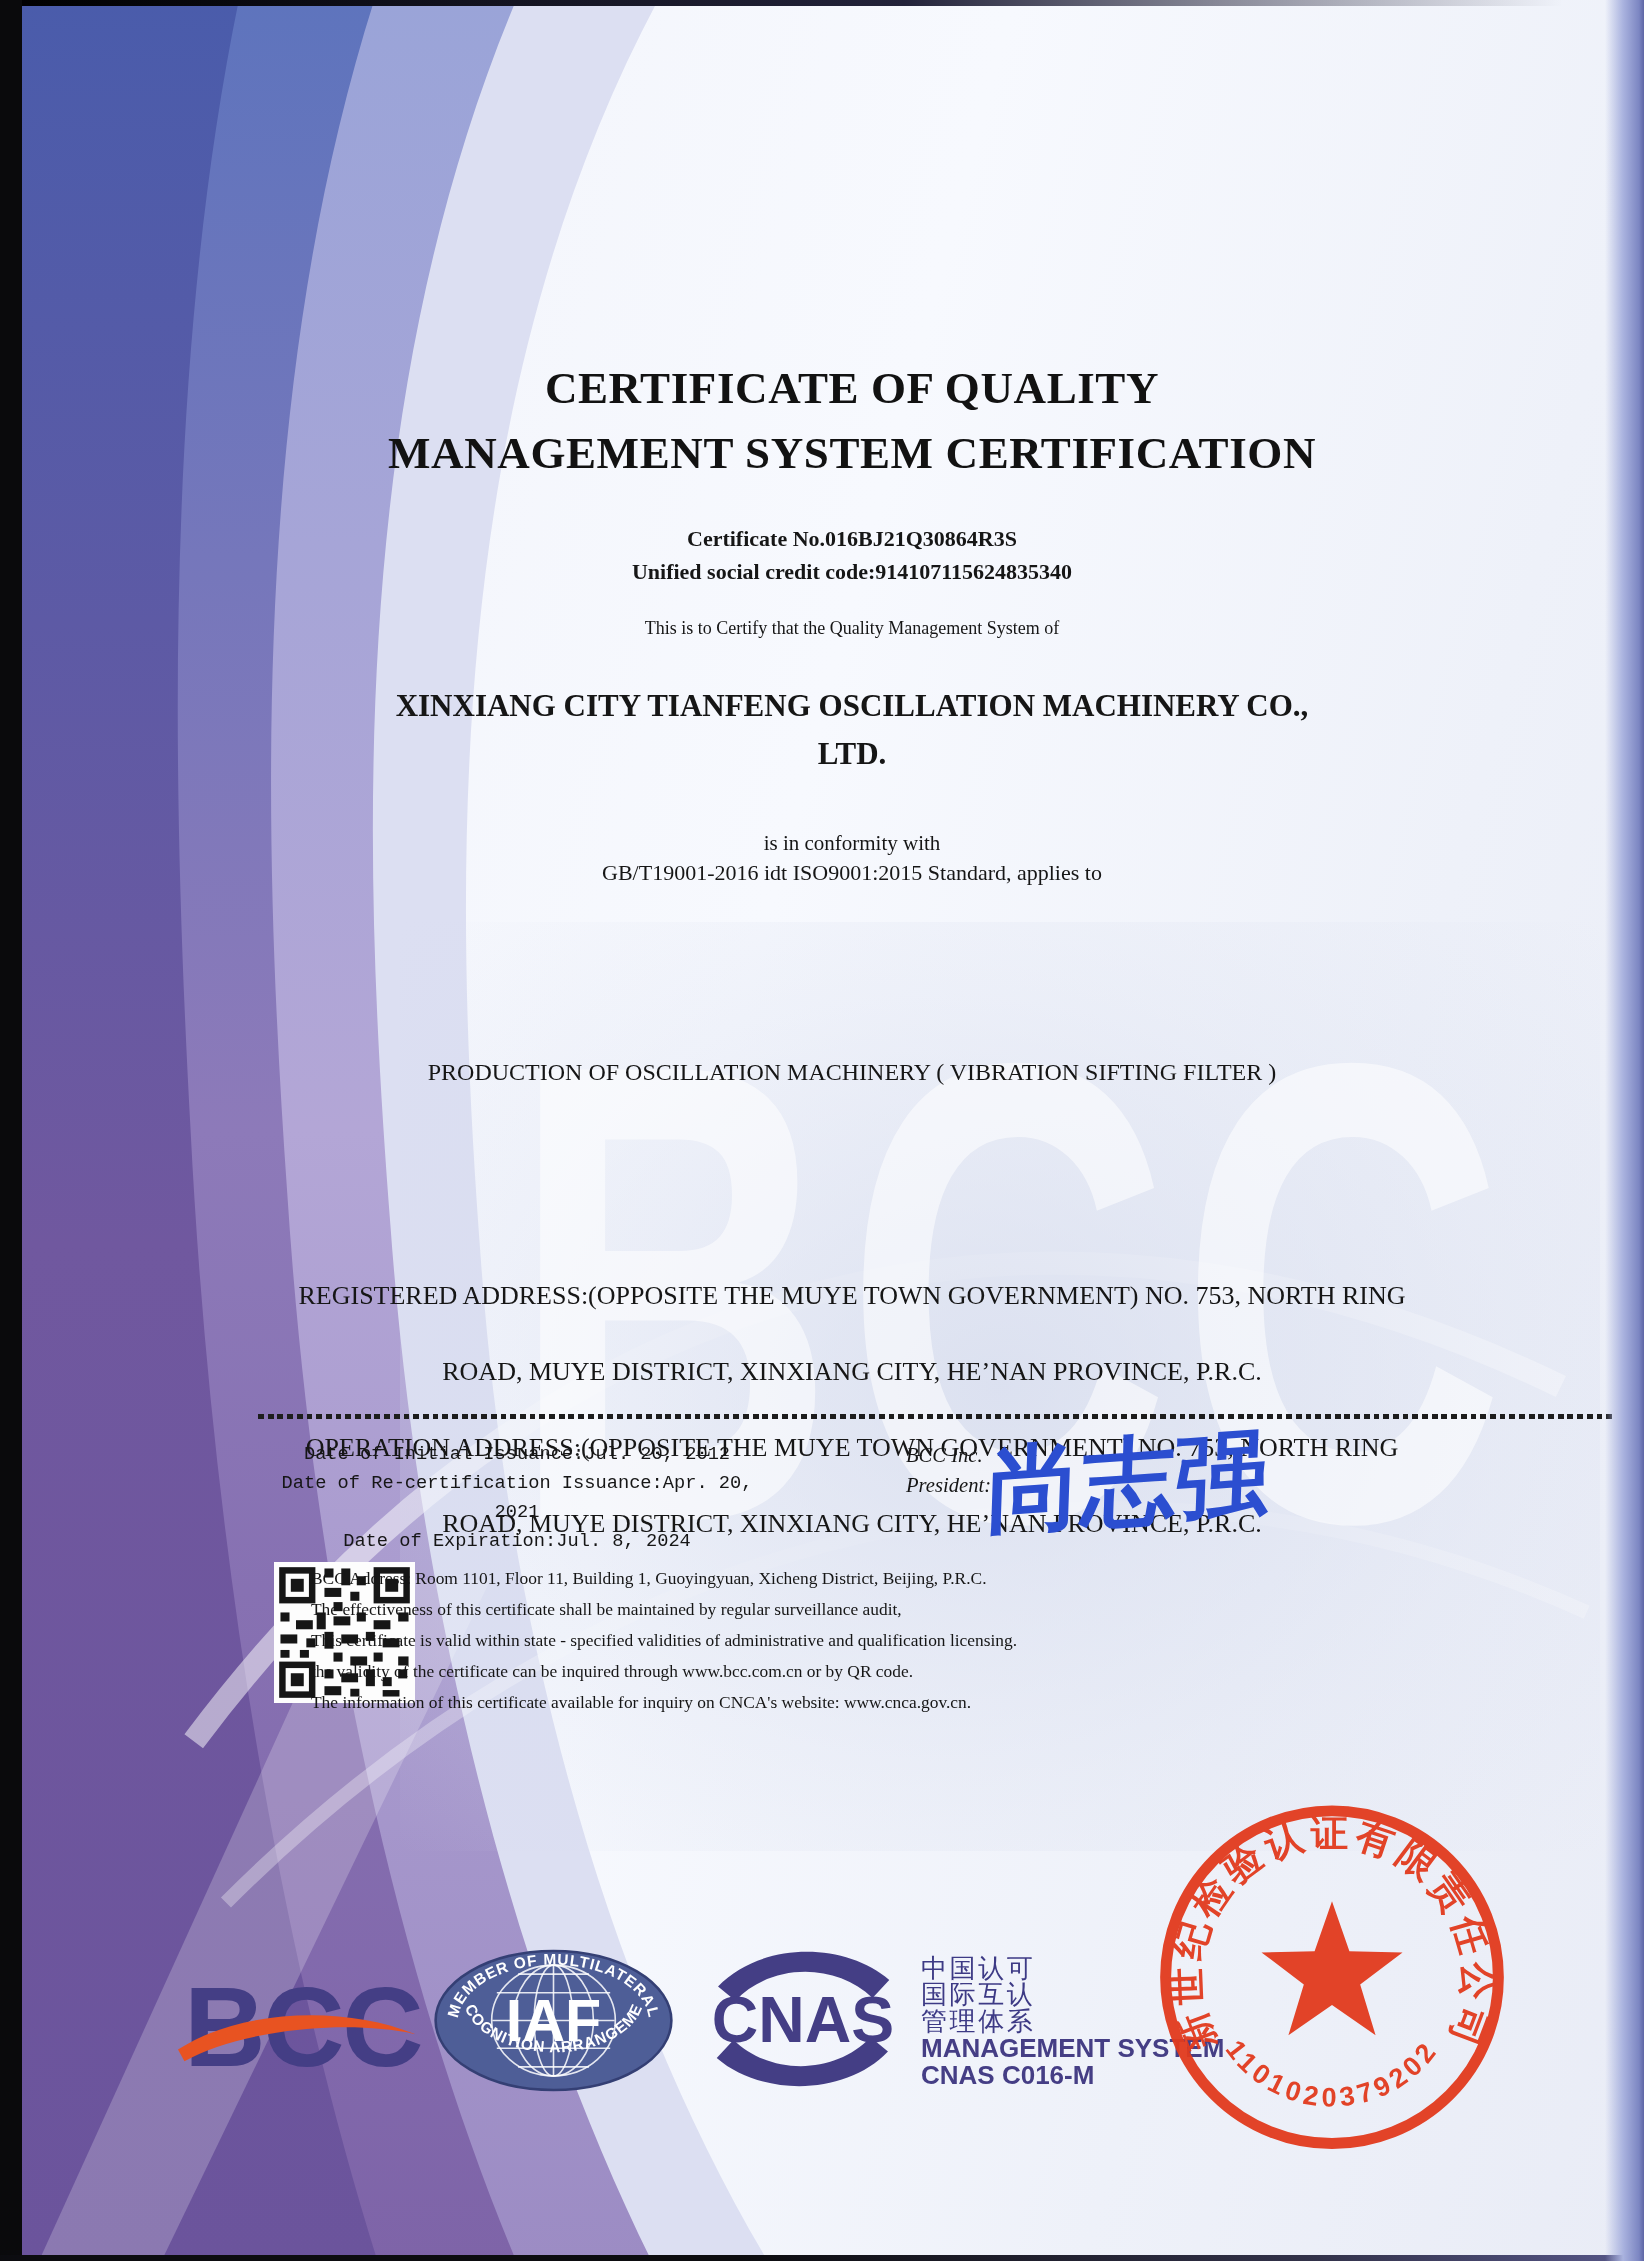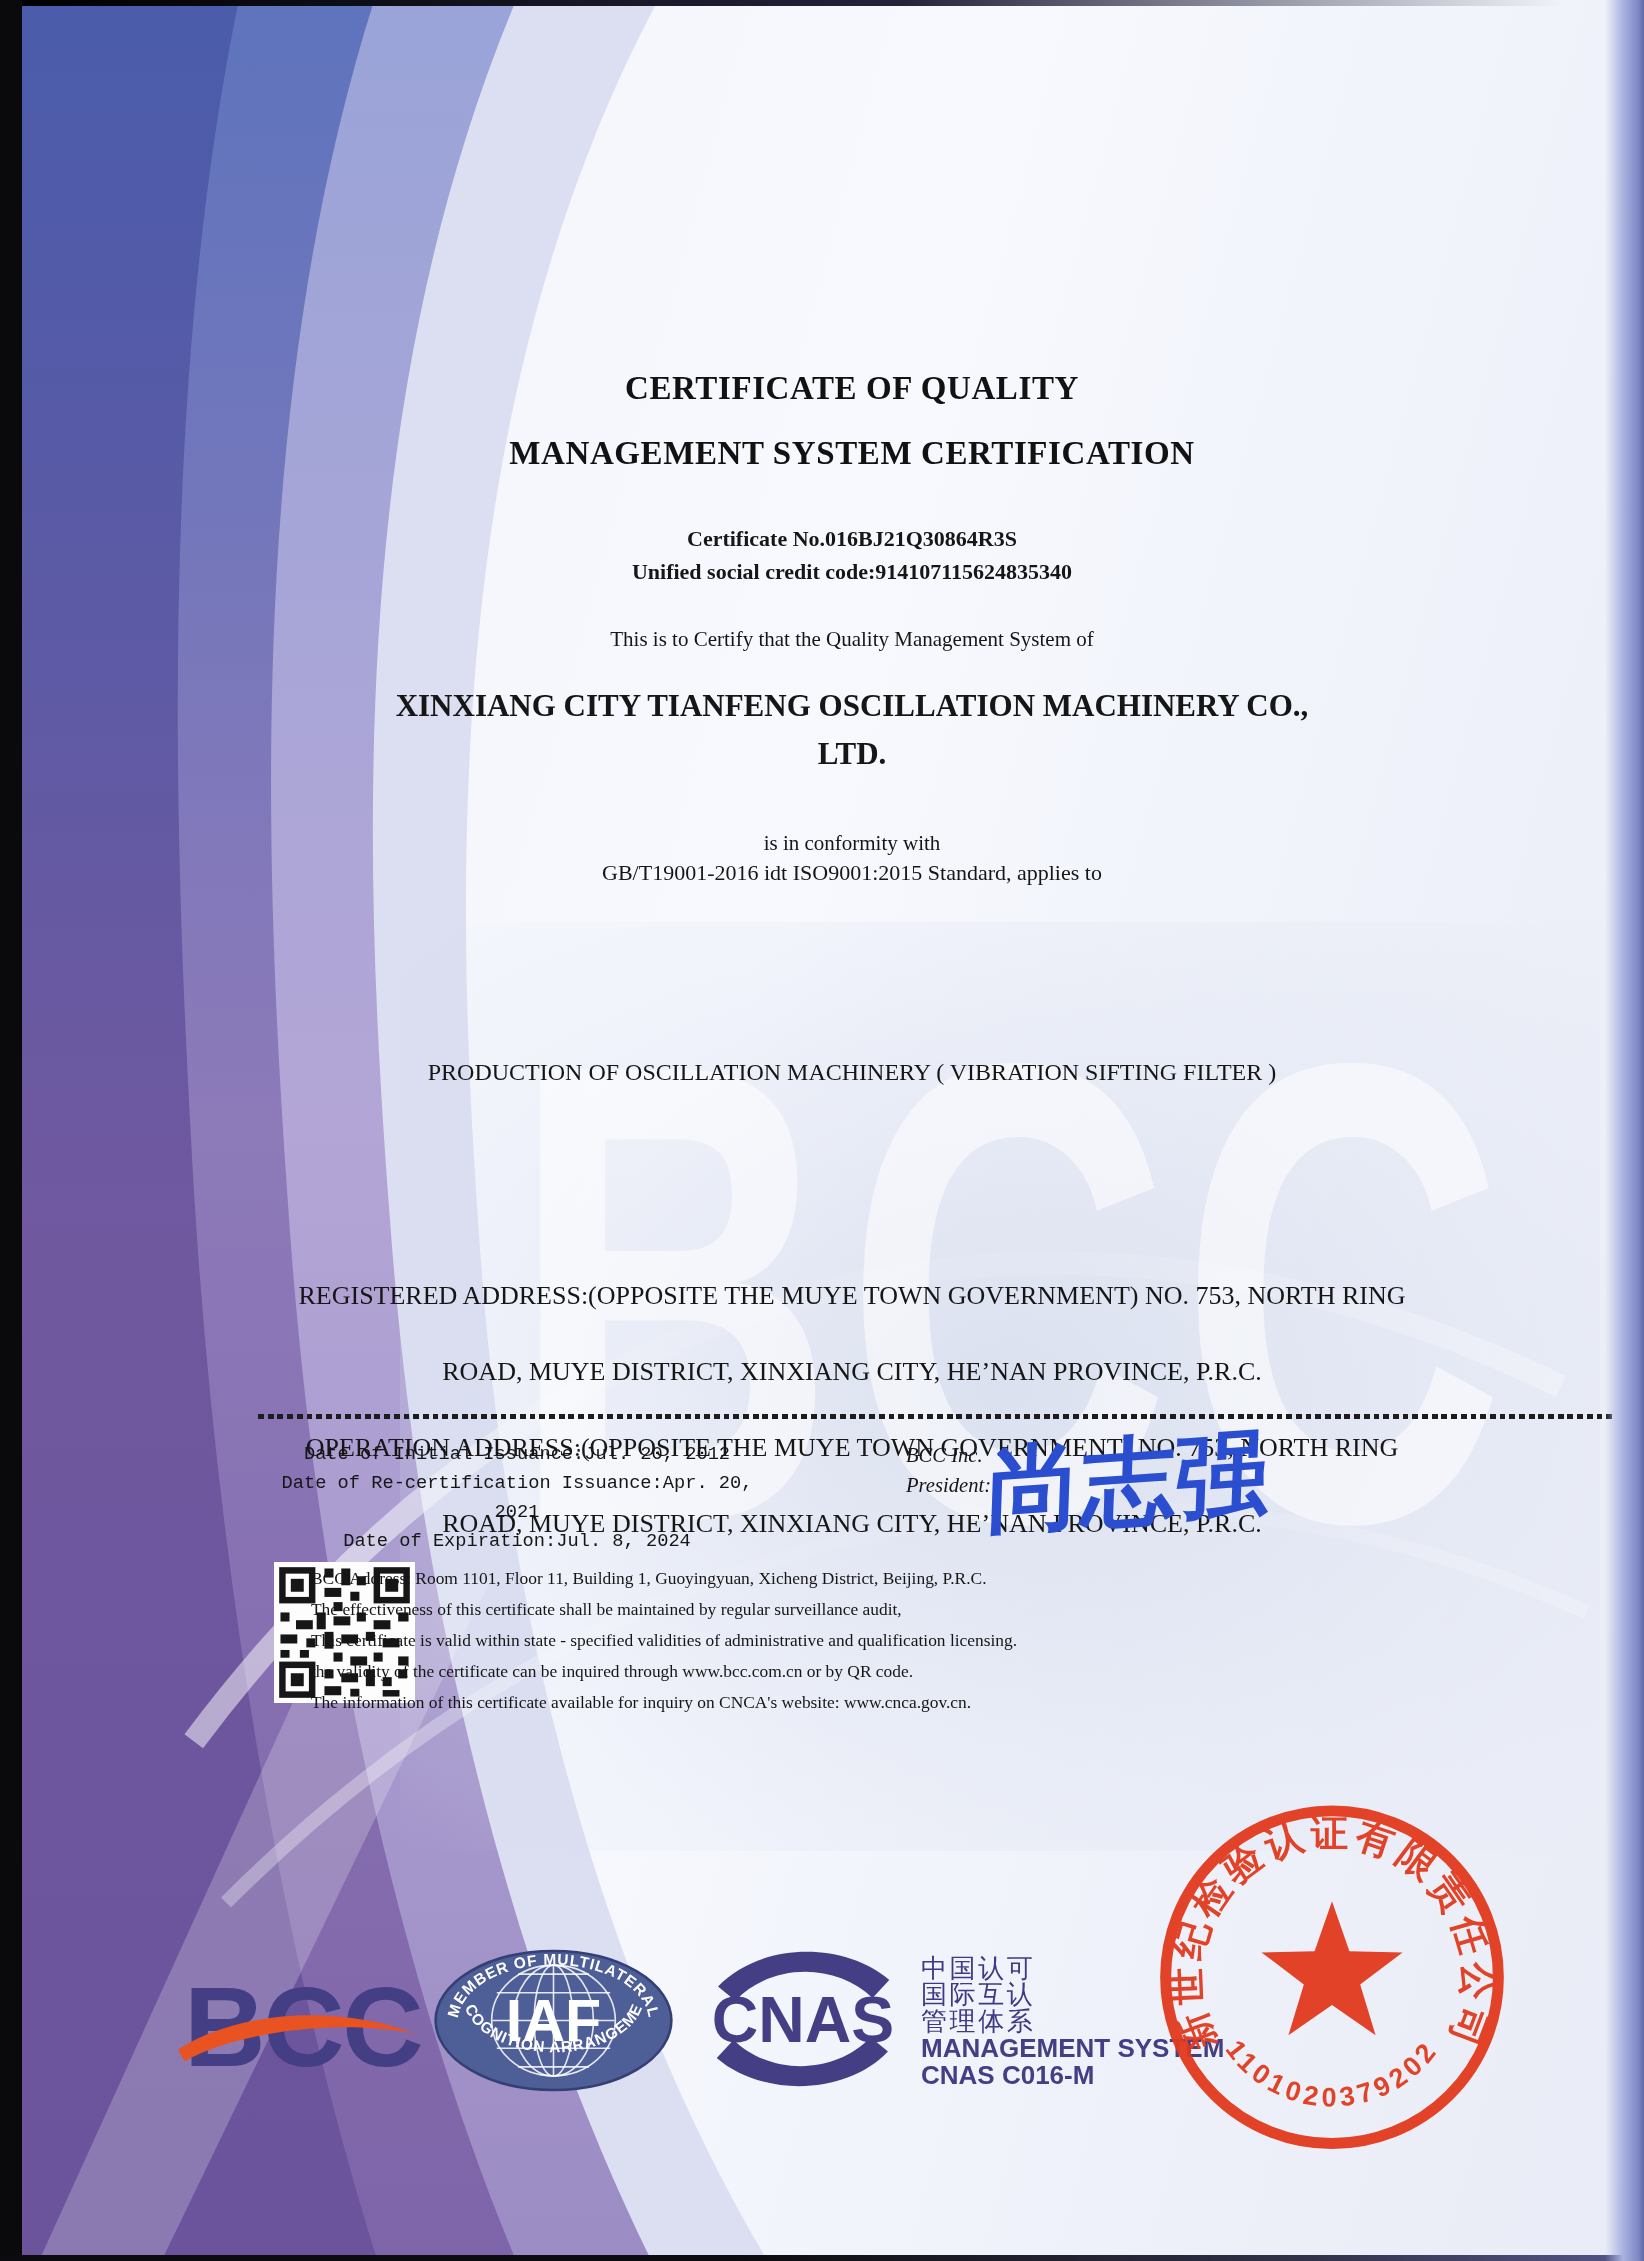--- a/index.html
+++ b/index.html
@@ -19,23 +19,23 @@
   .edge-right{right:0;top:0;width:40px;height:100%;
     background:linear-gradient(to right,rgba(150,160,210,0) 0%,#aab3df 45%,#7c86c2 85%,#585f9f 100%);}
   
   .wm-panel{left:400px;top:922px;width:1200px;height:929px;
     background:radial-gradient(ellipse at center,rgba(212,218,236,.75) 0%,rgba(212,218,236,.25) 60%,rgba(212,218,236,0) 100%);}
   .watermark{left:510px;top:967px;font-family:"Liberation Sans",sans-serif;
     font-weight:bold;font-size:451px;letter-spacing:9px;color:rgba(255,255,255,.55);
     transform:scaleY(1.45);transform-origin:top left;line-height:451px;}
   
   .center-col{left:252px;width:1200px;text-align:center;}
-  .title{font-size:33px;font-weight:bold;line-height:65px;letter-spacing:0.6px;color:#121212;}
+  .title{font-size:45px;font-weight:bold;line-height:65px;letter-spacing:0.6px;color:#121212;}
   .certno{font-size:22px;font-weight:bold;}
-  .certify{font-size:21px;margin-top:9px;}
+  .certify{font-size:18px;}
   .company{font-size:31px;font-weight:bold;line-height:48px;}
   .conformity{font-size:21px;}
   .standard{font-size:22px;}
   .scope{font-size:24px;}
   .addr{font-size:26px;line-height:31px;margin-top:45px;}
   .dotline{left:258px;top:1414px;width:1358px;height:4.5px;
     background:repeating-linear-gradient(to right,#1d1d1d 0 5.8px,rgba(0,0,0,0) 5.8px 9.7px);}
   .dates{left:277px;top:1440px;width:480px;text-align:center;font-size:18.7px;line-height:29px;font-family:Liberation Mono, monospace;}
   .issuer{left:906px;top:1440px;font-size:20.6px;line-height:30px;font-style:italic;}
   .signature{left:987px;top:1419px;font-size:94px;color:#2b4ed0;

